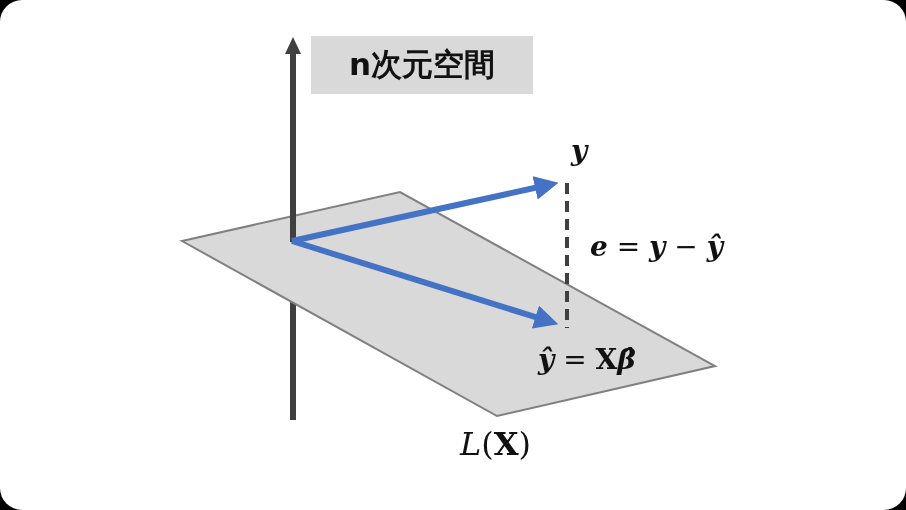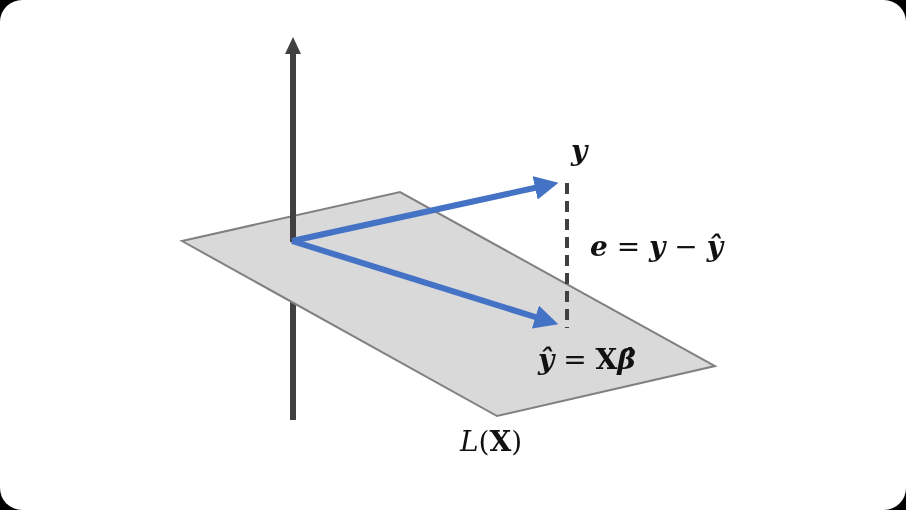--- a/index.html
+++ b/index.html
@@ -31,27 +31,30 @@
 
     <line x1="293" y1="52" x2="293" y2="242" stroke="#404040" stroke-width="6"></line>
     <polygon points="293,37 285,54 301,54" fill="#404040"></polygon>
 
     <line x1="567" y1="183" x2="567" y2="328" stroke="#404040" stroke-width="4" stroke-dasharray="11,7"></line>
 
     <line x1="292" y1="241" x2="548" y2="185" stroke="#4472c4" stroke-width="6" marker-end="url(#ah)"></line>
     <line x1="292" y1="241" x2="548" y2="321" stroke="#4472c4" stroke-width="6" marker-end="url(#ah)"></line>
   </svg>
 
+  <div class="title-box">
+    <span class="title-text">n次元空間</span>
+  </div>
 
   <div class="math bi" style="left:571px; top:134px; font-size:28px;">y</div>
 
   <div class="math" style="left:538px; top:343px; font-size:28px;">
     <span class="bi">ŷ</span><span> = </span><span class="b">X</span><span class="bi">β̂</span>
   </div>
 
   <div class="math" style="left:590px; top:230px; font-size:28px;">
     <span class="bi">e</span><span> = </span><span class="bi">y</span><span> − </span><span class="bi">ŷ</span>
   </div>
 
-  <div class="math" style="left:460px; top:425px; font-size:28px;">
+  <div class="math" style="left:460px; top:425px; font-size:32px;">
     <span class="i">L</span><span>(</span><span class="b">X</span><span>)</span>
   </div>
 </div>
 
 </body></html>

